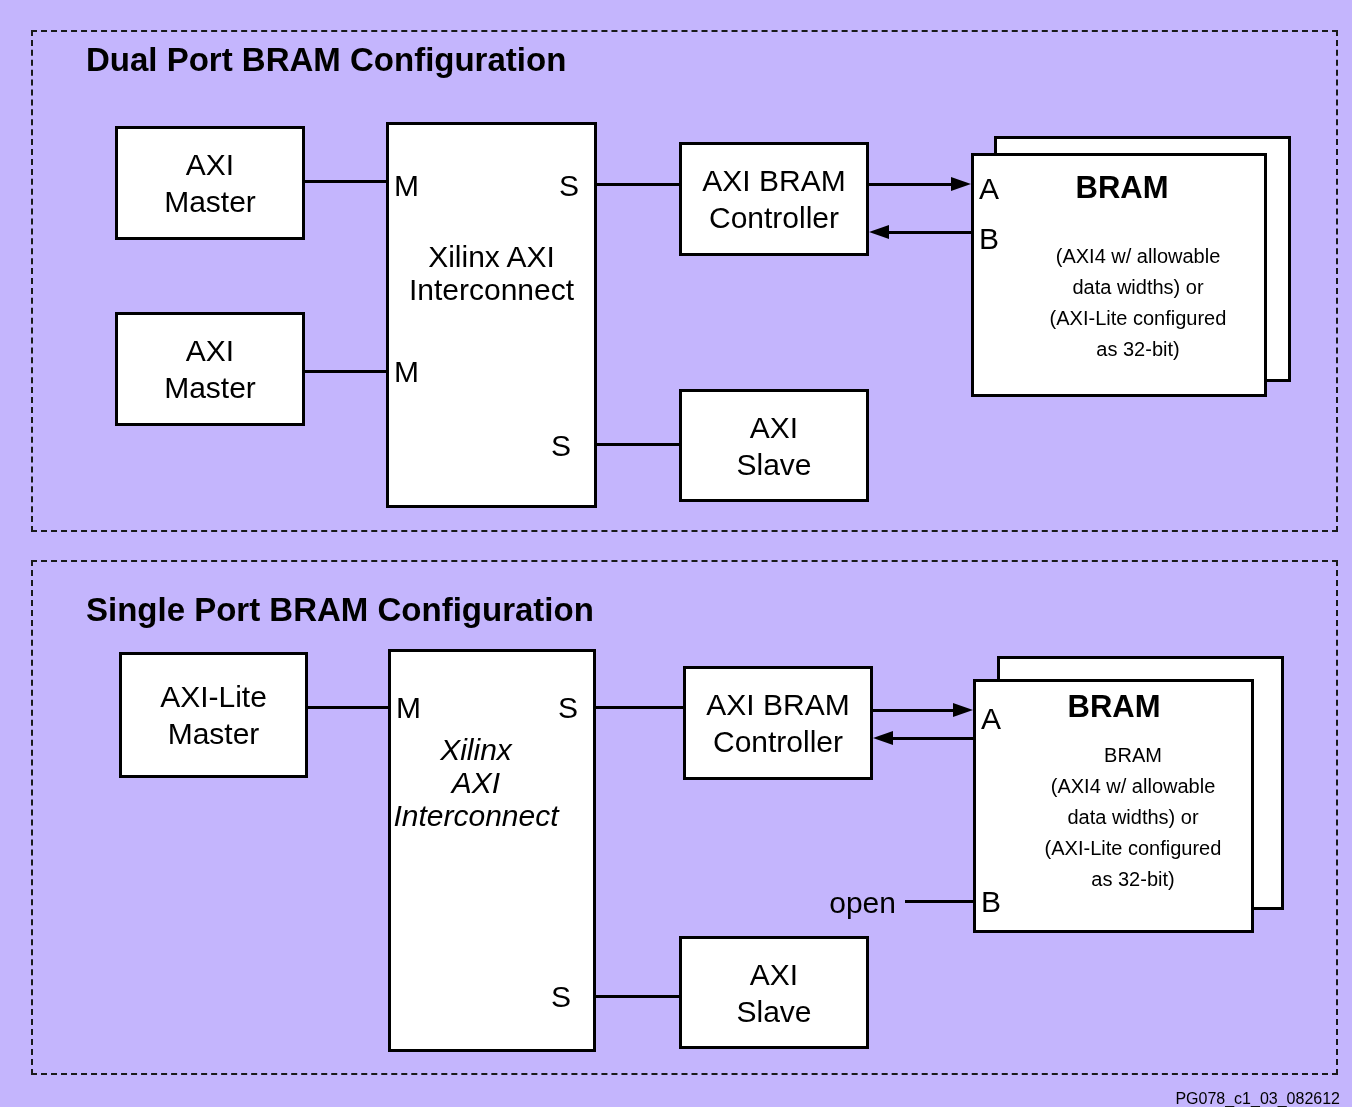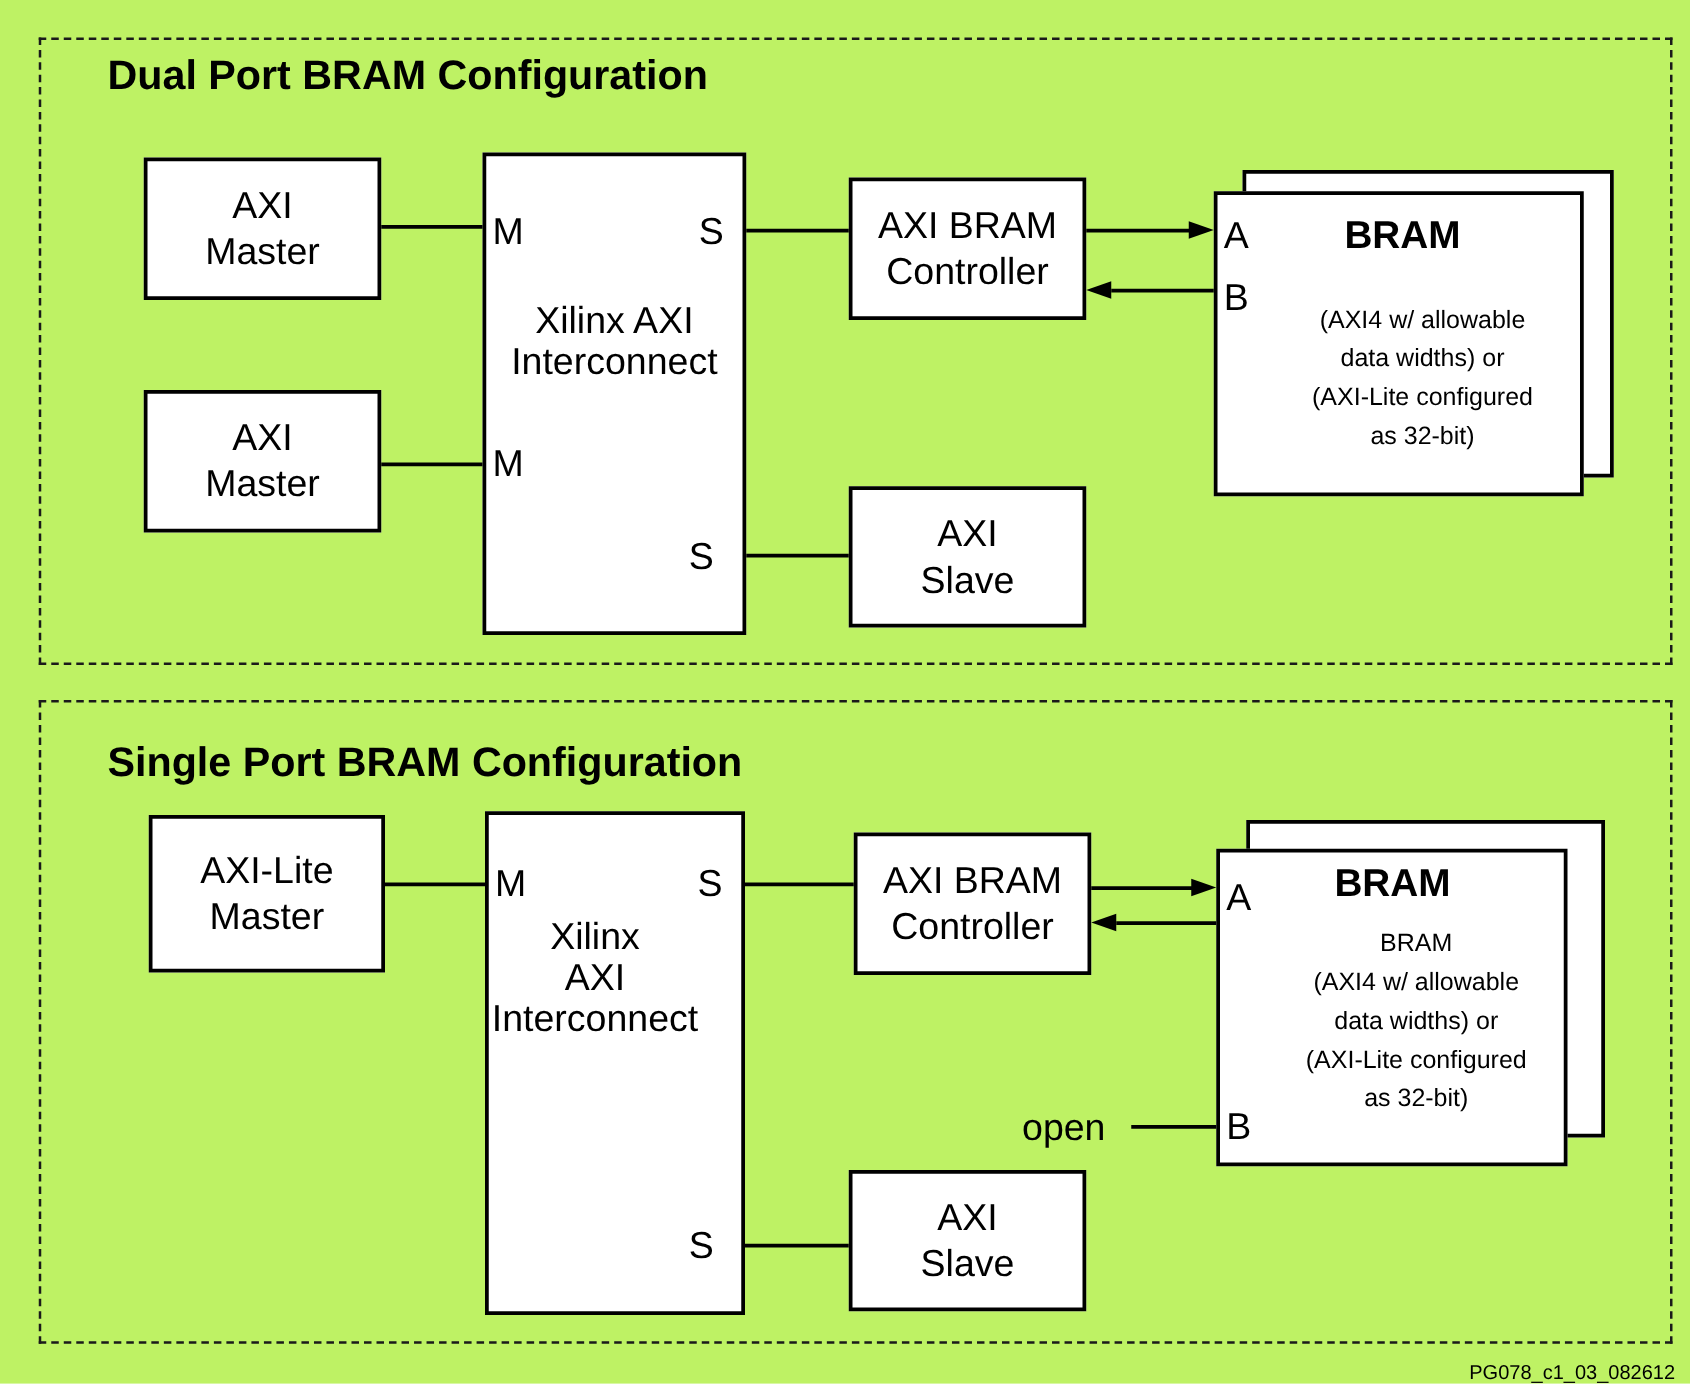--- a/index.html
+++ b/index.html
@@ -1,20 +1,20 @@
 <!DOCTYPE html>
 <html><head>
 <meta charset="utf-8">
 <style>
   html, body { margin: 0; padding: 0; background: #ffffff; }
   #page {
     position: relative;
     width: 1352px;
     height: 1107px;
-    background: #bef264;
+    background: #c4b5fd;
     font-family: "Liberation Sans", "DejaVu Sans", sans-serif;
     color: #000000;
     overflow: hidden;
   }
   .dashed-section {
     position: absolute;
     border: 2px dashed #1a1a1a;
     background: transparent;
   }
   .section-title {
@@ -167,21 +167,21 @@
   <div class="dashed-section" style="left:31px; top:560px; width:1303px; height:511px;"></div>
 
   <div class="section-title" style="left:86px; top:590px;">Single Port BRAM Configuration</div>
 
   <div class="box" style="left:119px; top:652px; width:189px; height:126px;">
     <span class="lbl-line">AXI-Lite</span>
     <span class="lbl-line">Master</span>
   </div>
 
   <div class="plain-box" style="left:388px; top:649px; width:208px; height:403px;"></div>
-  <div class="ic-label" style="left:388px; top:733px; width:176px;">
+  <div class="ic-label" style="left:388px; top:733px; width:176px;font-style:italic;">
     <span class="lbl-line">Xilinx</span>
     <span class="lbl-line">AXI</span>
     <span class="lbl-line">Interconnect</span>
   </div>
   <div class="port-label" style="left:396px; top:690px;">M</div>
   <div class="port-label" style="left:558px; top:690px;">S</div>
   <div class="port-label" style="left:551px; top:979px;">S</div>
 
   <div class="box" style="left:683px; top:666px; width:190px; height:114px;">
     <span class="lbl-line">AXI BRAM</span>
@@ -199,21 +199,21 @@
   <div class="port-label" style="left:981px; top:884px;">B</div>
   <div class="bram-title" style="left:1014px; top:689px; width:200px;">BRAM</div>
   <div class="bram-body" style="left:1013px; top:740px; width:240px;">
     <span class="lbl-line">BRAM</span>
     <span class="lbl-line">(AXI4 w/ allowable</span>
     <span class="lbl-line">data widths) or</span>
     <span class="lbl-line">(AXI-Lite configured</span>
     <span class="lbl-line">as 32-bit)</span>
   </div>
 
-  <div class="port-label" style="left:806px; top:885px; width:90px; text-align:center;">open</div>
+  <div class="port-label" style="left:806px; top:885px; width:90px; text-align:right;">open</div>
   <div class="hline" style="left:905px; top:900px; width:68px;"></div>
 
   <div class="hline" style="left:308px; top:706px; width:80px;"></div>
   <div class="hline" style="left:596px; top:706px; width:87px;"></div>
   <div class="hline" style="left:596px; top:995px; width:83px;"></div>
 
   <div class="hline" style="left:873px; top:709px; width:83px;"></div>
   <div class="ah-right" style="left:953px; top:703px;"></div>
 
   <div class="hline" style="left:893px; top:737px; width:80px;"></div>

